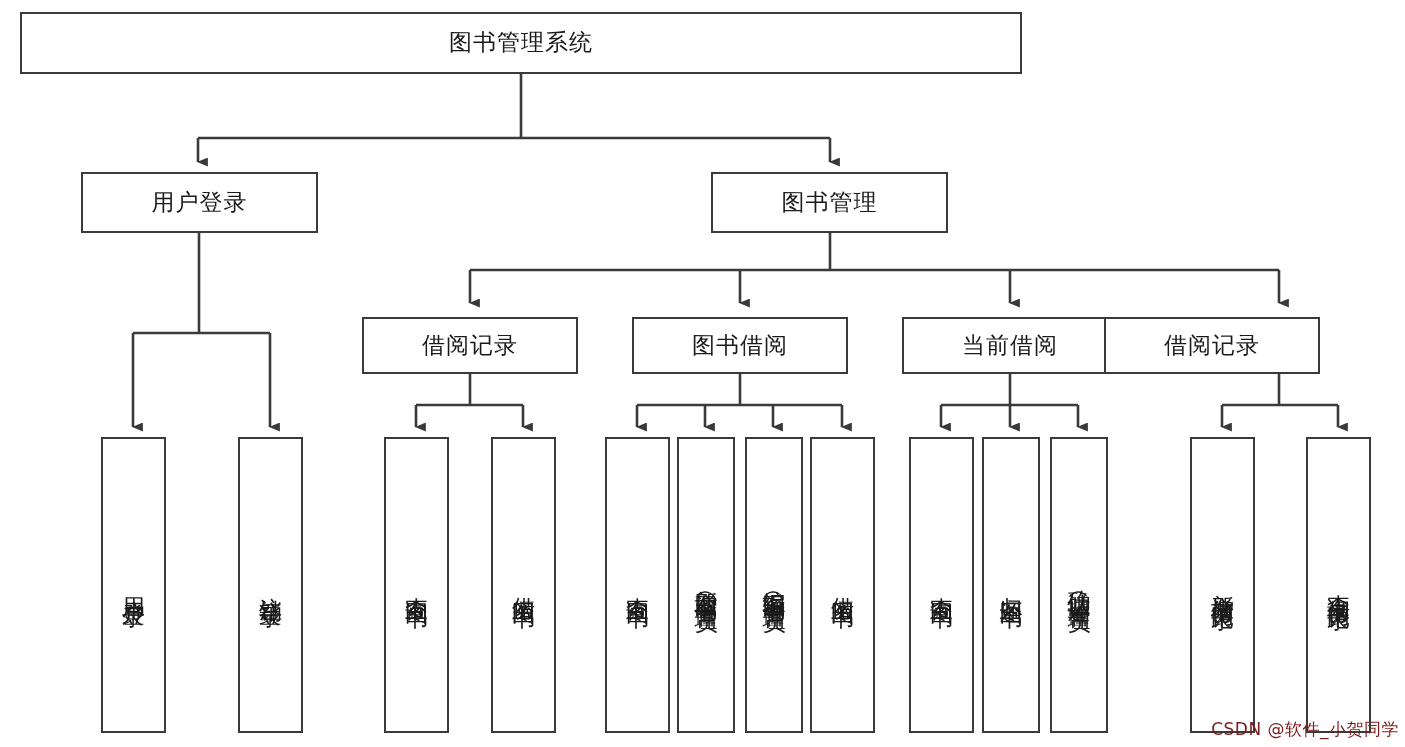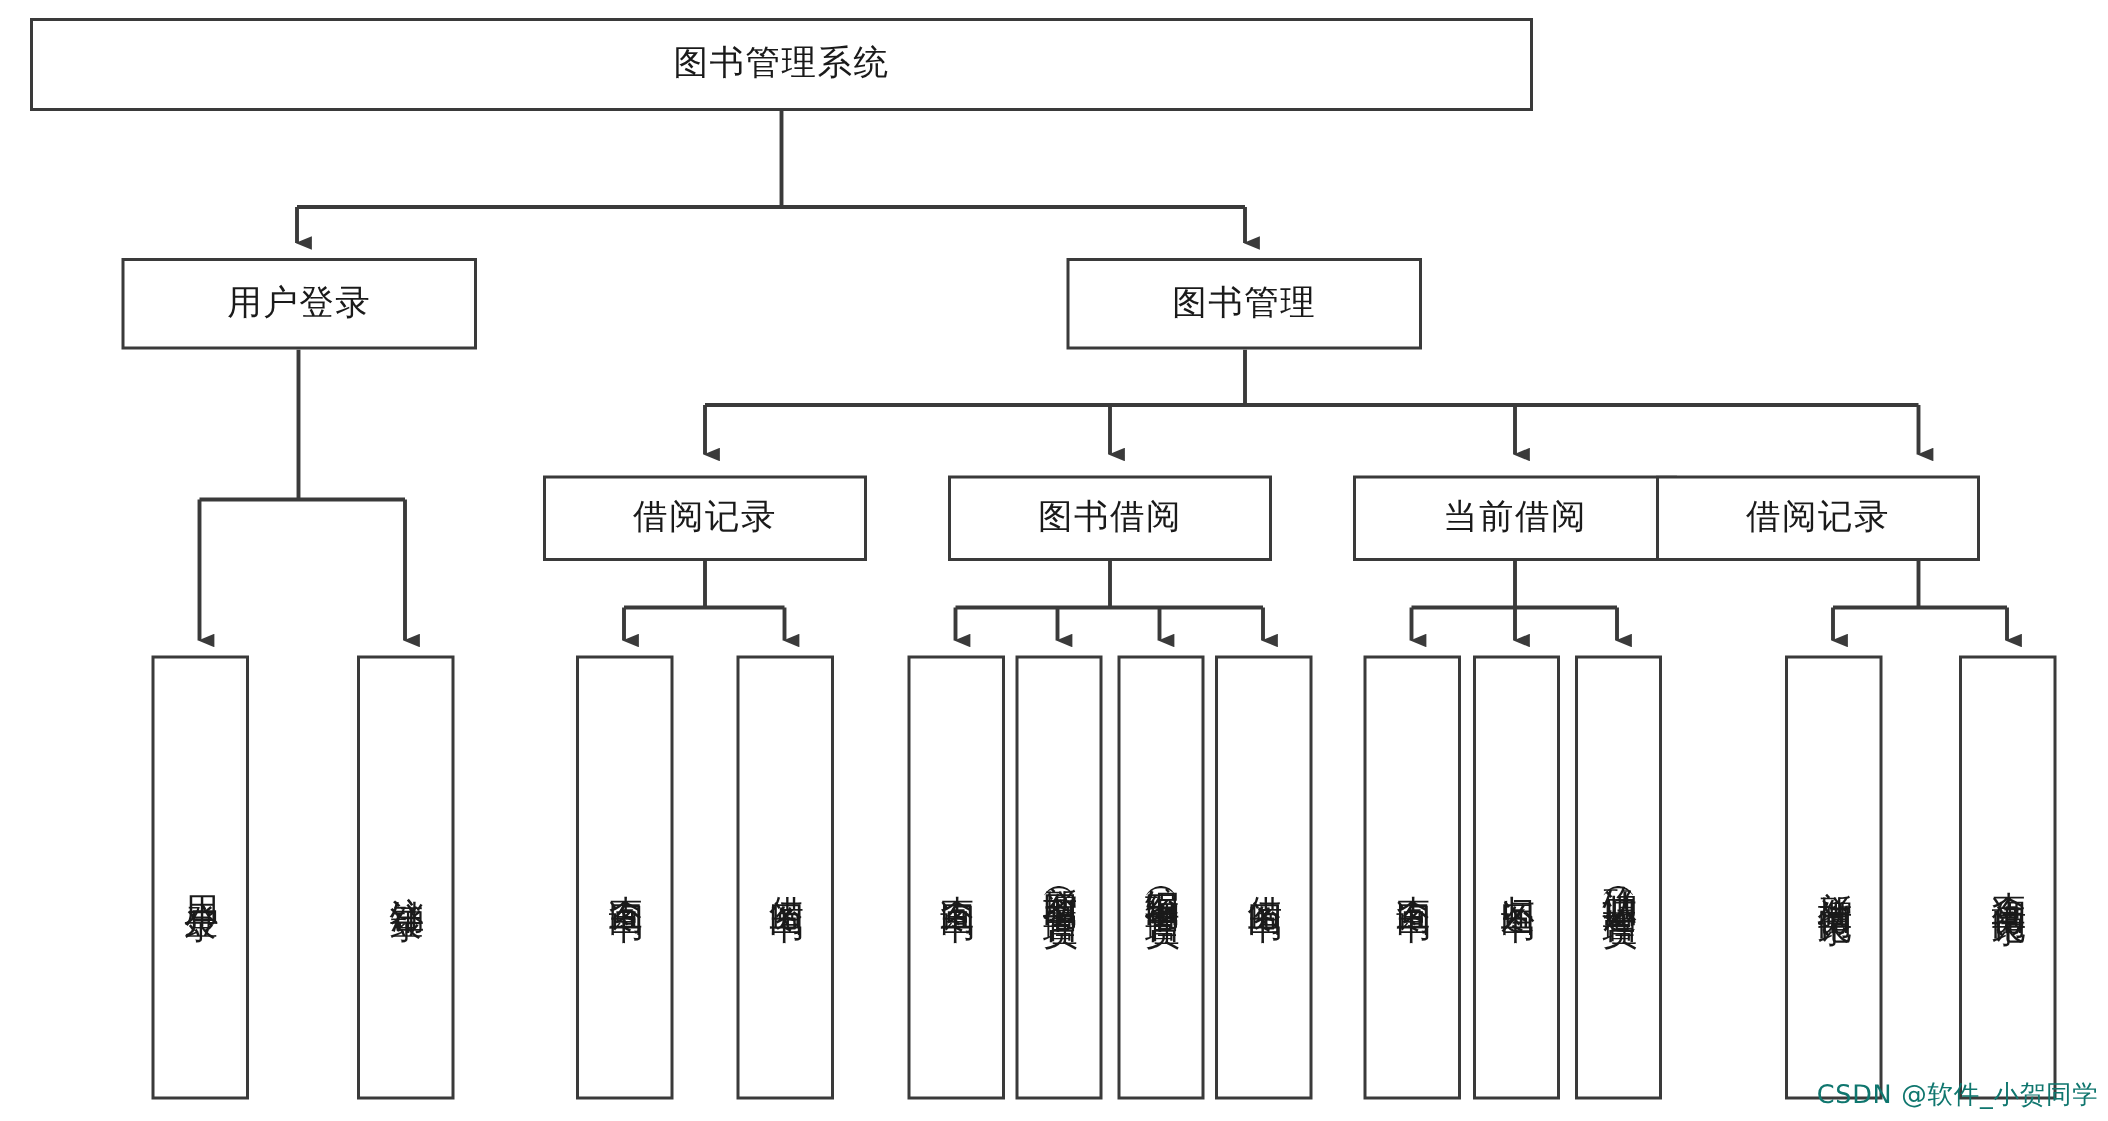--- a/index.html
+++ b/index.html
@@ -54,21 +54,21 @@
     letter-spacing: 3px;
     line-height: 1.25;
     white-space: nowrap;
     text-align: center;
   }
   .watermark {
     position: absolute;
     right: 6px;
     bottom: 6px;
     font-size: 17px;
-    color: #0f766e;
+    color: #7f1d1d;
     white-space: nowrap;
     letter-spacing: 0.5px;
     margin-top: 20px;
   }
 </style>
 </head>
 <body>
 
 <div id="diagram-root">
 

